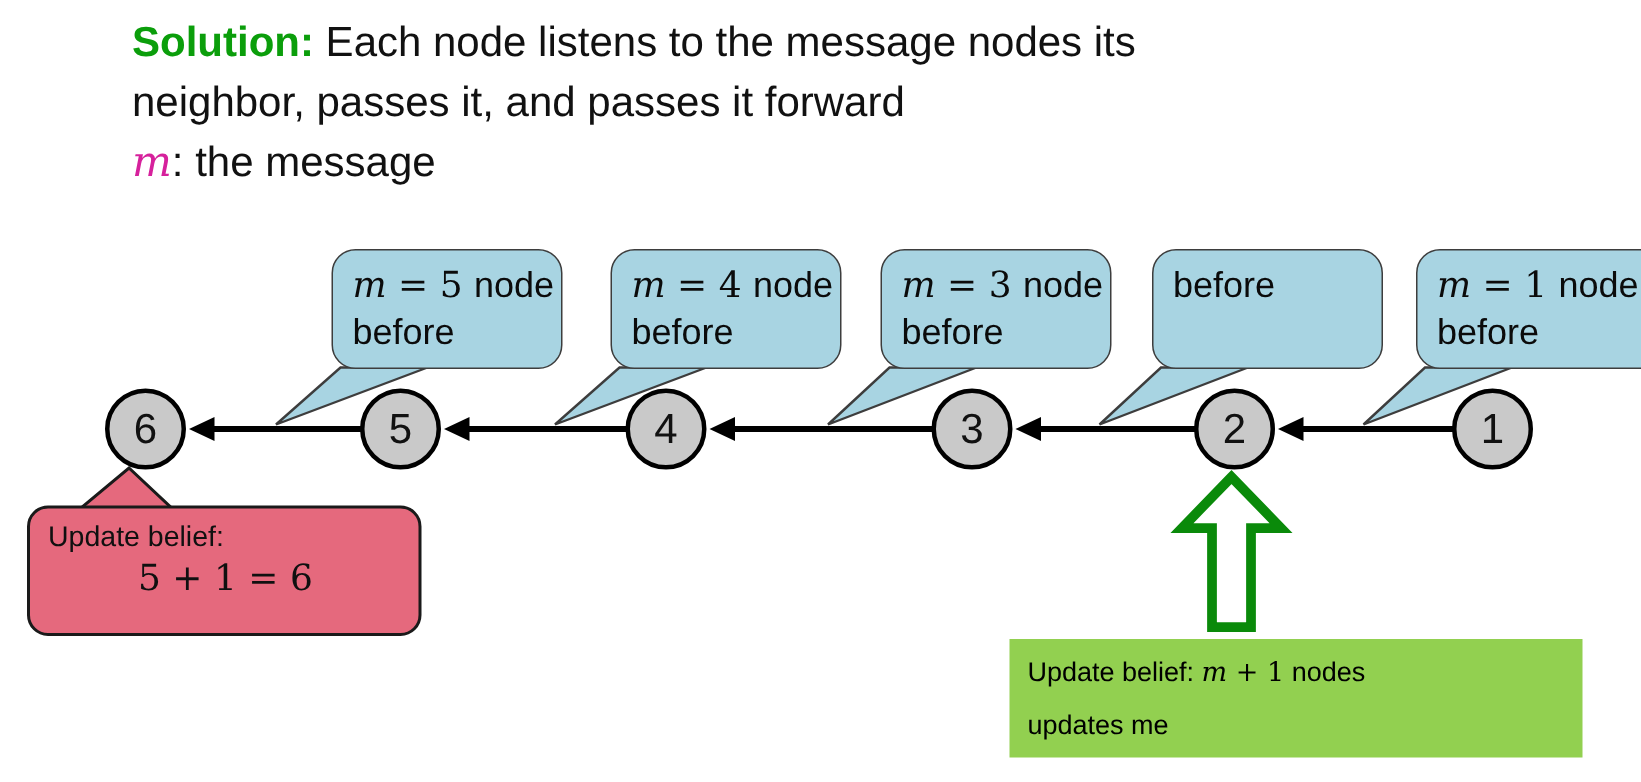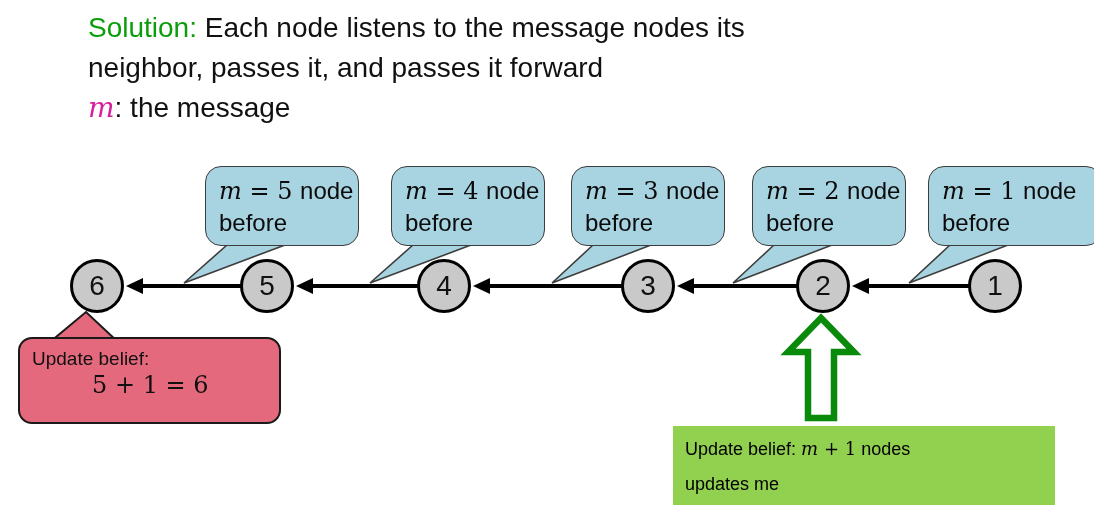--- a/index.html
+++ b/index.html
@@ -4,30 +4,30 @@
 <style>
   html,body{margin:0;padding:0;background:#ffffff;}
   .stage{
     position:relative;width:1094px;height:521px;background:#fff;overflow:hidden;
     font-family:"Liberation Sans",sans-serif;color:#000;
   }
   .underlay{position:absolute;left:0;top:0;}
 
   
   .title{position:absolute;left:88px;top:8px;font-size:28px;line-height:40px;color:#111;}
-  .sol{font-weight:normal;color:var(--solution-green,#0b9e0b);}
+  .sol{font-weight:bold;color:var(--solution-green,#0b9e0b);}
   .mvar{font-family:"DejaVu Serif",serif;font-style:italic;}
   .mathv{font-family:"DejaVu Serif",serif;}
   .mvar.magenta{color:var(--magenta,#d6219c);}
 
   
   .bubble{
     position:absolute;top:166px;width:154px;height:80px;box-sizing:border-box;
     background:var(--bubble-fill,#a8d4e2);border:1.6px solid #3d3d3d;border-radius:16px;
-    padding:8px 0 0 13px;font-size:24px;line-height:31px;color:#0b0b0b;
+    padding:8px 0 0 13px;font-size:24px;line-height:31px;color:#0b0b0b;margin-left:16px;
   }
 
   
   .node{
     position:absolute;top:259px;width:54px;height:54px;box-sizing:border-box;
     background:var(--node-fill,#c9c9c9);border:3px solid #000;border-radius:50%;
     display:flex;align-items:center;justify-content:center;
     font-size:28px;color:#111;
   }
 
@@ -94,21 +94,20 @@
   </div>
   <div class="bubble" style="left:391px">
     <div><span class="mvar">m</span><span class="mathv"> = 4 </span><span>node</span></div>
     <div>before</div>
   </div>
   <div class="bubble" style="left:571px">
     <div><span class="mvar">m</span><span class="mathv"> = 3 </span><span>node</span></div>
     <div>before</div>
   </div>
   <div class="bubble" style="left:752px">
-    <div><span class="mvar">m</span><span class="mathv"> = 2 </span><span>node</span></div>
     <div>before</div>
   </div>
   <div class="bubble" style="left:928px;width:174px">
     <div><span class="mvar">m</span><span class="mathv"> = 1 </span><span>node</span></div>
     <div>before</div>
   </div>
 
   <div class="node" style="left:70px">6</div>
   <div class="node" style="left:240px">5</div>
   <div class="node" style="left:417px">4</div>

